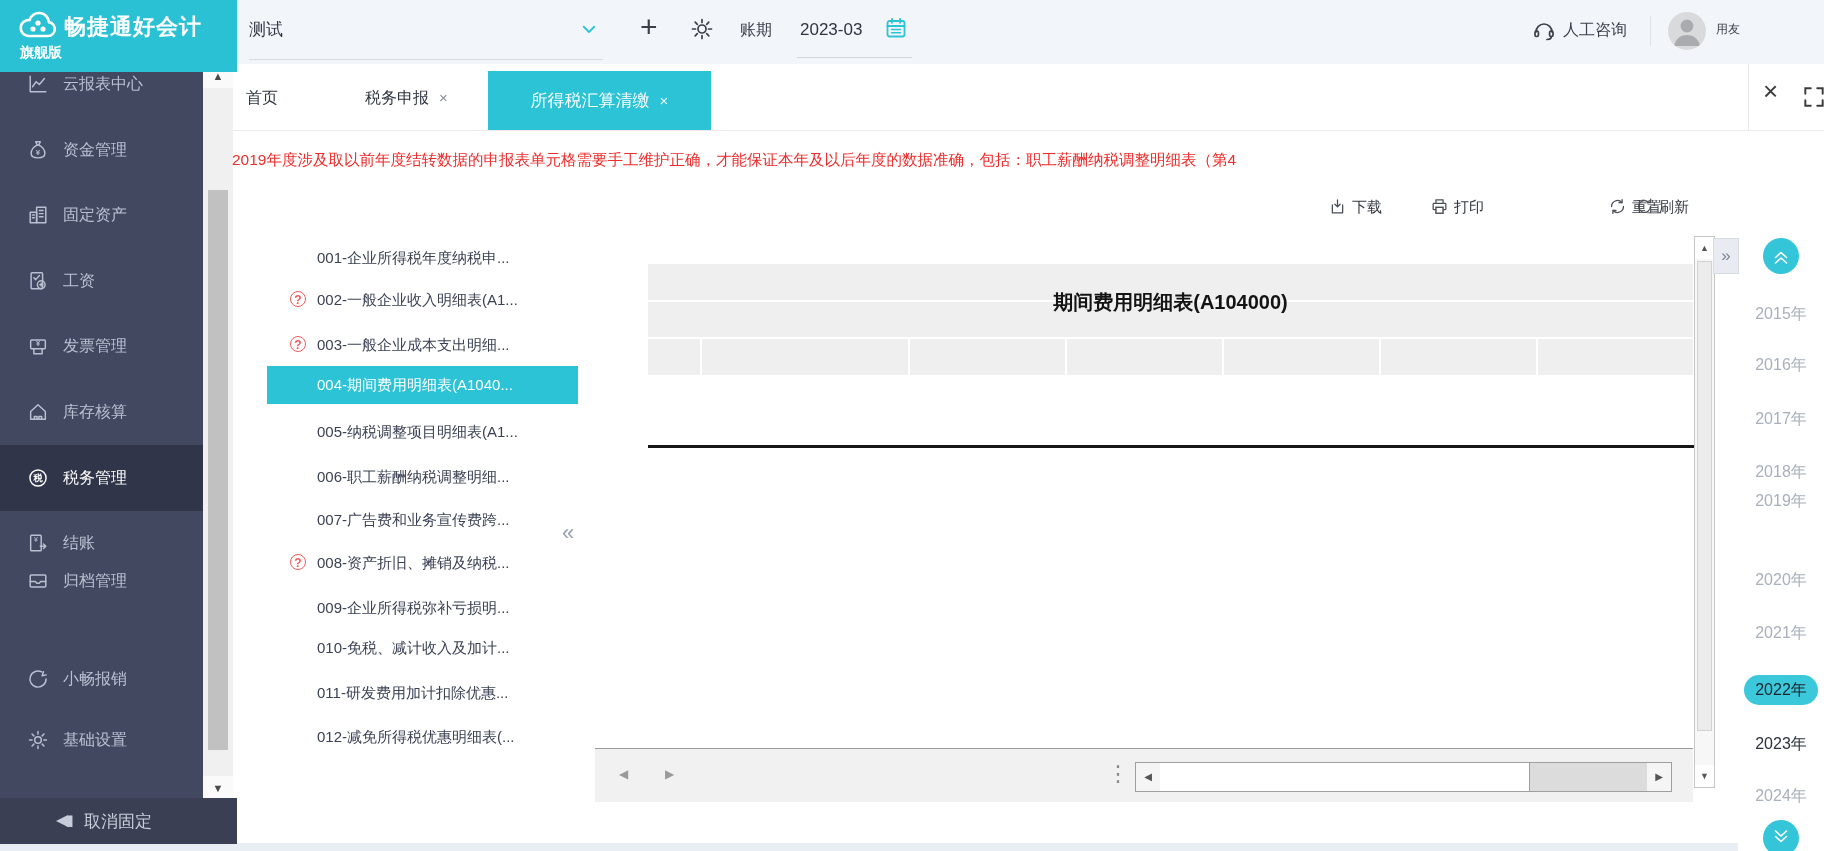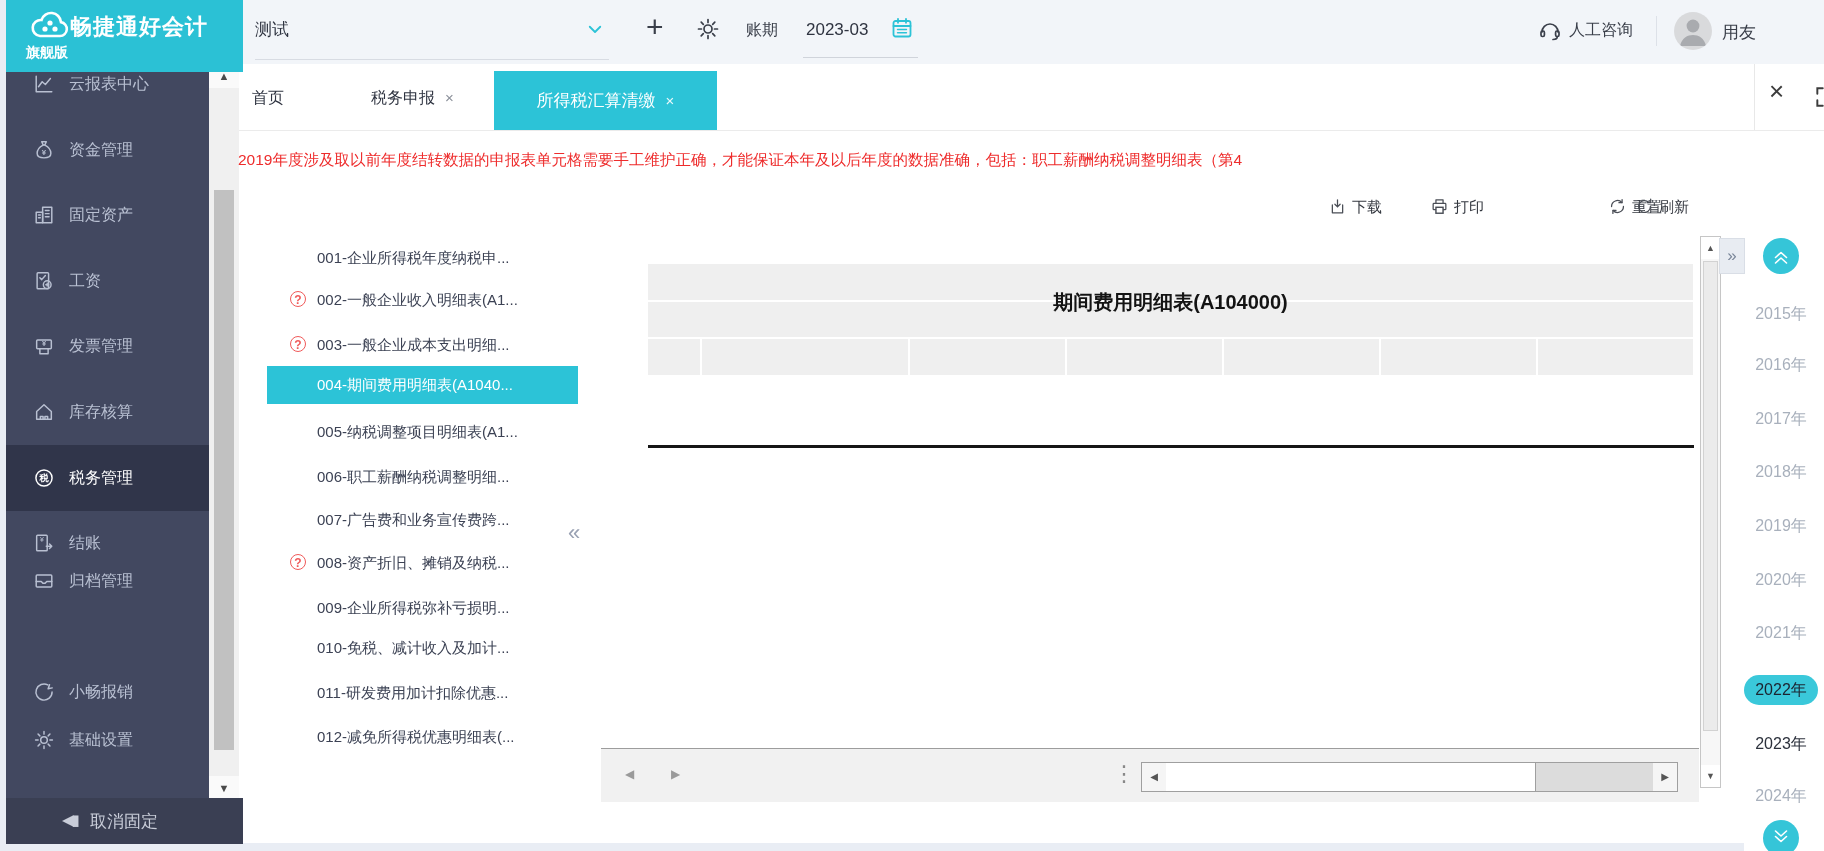--- a/index.html
+++ b/index.html
@@ -1,36 +1,36 @@
 <!DOCTYPE html>
 <html><head>
 <meta charset="utf-8">
 <style>
   html,body{margin:0;padding:0;}
   body{width:1824px;height:851px;background:#e9edf4;font-family:"Liberation Sans","DejaVu Sans",sans-serif;}
   #app{position:relative;width:1824px;height:851px;overflow:hidden;background:#e9edf4;}
-  .abs{position:absolute;margin-left:6px;}
+  .abs{position:absolute;}
   
   .topbar{left:0;top:0;width:1824px;height:64px;background:#f2f5f9;z-index:2;}
   .logo{left:0;top:0;width:237px;height:72px;background:#2bc1d5;z-index:6;color:#fff;}
   .logo .lname{position:absolute;left:64px;top:12px;font-size:22px;font-weight:700;letter-spacing:1px;}
   .logo .ledition{position:absolute;left:20px;top:44px;font-size:14px;font-weight:700;}
   .acct{left:249px;top:18px;font-size:17px;color:#2f3441;z-index:3;}
   .acct-line{left:249px;top:59px;width:354px;height:1px;background:#d8dce3;z-index:3;}
   .plus{left:640px;top:10px;font-size:30px;font-weight:300;color:#3a3f4a;z-index:3;}
   .gearbox{left:690px;top:17px;z-index:3;}
   .period-label{left:740px;top:20px;font-size:16px;color:#3a3f4a;z-index:3;}
   .period-value{left:800px;top:20px;font-size:17px;color:#2f3441;z-index:3;}
   .calbox{left:884px;top:16px;z-index:3;}
   .period-line{left:797px;top:57px;width:115px;height:1px;background:#d0d4db;z-index:3;}
   .support{left:1563px;top:20px;font-size:16px;color:#3a3f4a;z-index:3;}
   .headsetbox{left:1532px;top:18px;z-index:3;}
   .topdiv{left:1650px;top:16px;width:1px;height:30px;background:#dde1e8;z-index:3;}
   .avatar{left:1668px;top:12px;width:38px;height:38px;border-radius:50%;background:#d9dadc;z-index:3;overflow:hidden;}
-  .username{left:1716px;top:21px;font-size:17px;color:#3a3f4a;z-index:3;}
+  .username{left:1716px;top:21px;font-size:12px;color:#3a3f4a;z-index:3;}
   
   .tabrow{left:203px;top:64px;width:1621px;height:66px;background:#ffffff;border-bottom:1px solid #ebebeb;z-index:2;}
   .tab-plain{position:absolute;top:24px;font-size:16px;color:#2e3340;cursor:default;}
   .tab-x{color:#8a8f99;margin-left:10px;font-size:15px;}
   .tab-active{position:absolute;left:285px;top:7px;width:223px;height:59px;background:#2cc3d7;color:#fff;text-align:center;line-height:59px;font-size:17px;}
   .winbtns{left:1748px;top:64px;width:76px;height:66px;background:#fff;border-left:1px solid #e8e8e8;z-index:3;}
   .winx{position:absolute;left:14px;top:12px;font-size:26px;color:#3c3c3c;font-weight:300;}
   
   .sidebar{left:0;top:64px;width:203px;height:734px;background:#424860;z-index:4;overflow:hidden;}
   .side-item{position:absolute;left:0;width:203px;height:66px;color:#b9c0d2;font-size:16px;cursor:default;}
@@ -223,21 +223,21 @@
             </svg></span>
           <span class="slabel">结账</span>
         </div>
         <div class="side-item" style="top:484px;">
           <span class="sicon"><svg width="22" height="22" viewBox="0 0 24 24">
               <rect x="3.5" y="5.5" width="17" height="13" rx="1" fill="none" stroke="#b9c0d2" stroke-width="1.6" stroke-linecap="round" stroke-linejoin="round"></rect>
               <path d="M3.5 12.5h5.5l1.8 2h2.4l1.8-2h5.5" fill="none" stroke="#b9c0d2" stroke-width="1.6" stroke-linecap="round" stroke-linejoin="round"></path>
             </svg></span>
           <span class="slabel">归档管理</span>
         </div>
-        <div class="side-item" style="top:595px;">
+        <div class="side-item" style="top:582px;">
           <span class="sicon"><svg width="22" height="22" viewBox="0 0 24 24">
               <path d="M20.8 12a8.8 8.8 0 1 1-4.6-7.7" fill="none" stroke="#b9c0d2" stroke-width="1.6" stroke-linecap="round" stroke-linejoin="round"></path>
               <polyline points="21 7.5 16.5 8.5 18 4" fill="none" stroke="#b9c0d2" stroke-width="1.6" stroke-linecap="round" stroke-linejoin="round"></polyline>
             </svg></span>
           <span class="slabel">小畅报销</span>
         </div>
         <div class="side-item" style="top:643px;">
           <span class="sicon"><svg width="22" height="22" viewBox="0 0 24 24">
               <circle cx="12" cy="12" r="3.6" fill="none" stroke="#b9c0d2" stroke-width="1.6" stroke-linecap="round" stroke-linejoin="round"></circle>
               <path d="M12 2.8v2.8M12 18.4v2.8M2.8 12h2.8M18.4 12h2.8M5.5 5.5l2 2M16.5 16.5l2 2M18.5 5.5l-2 2M7.5 16.5l-2 2" fill="none" stroke="#b9c0d2" stroke-width="1.6" stroke-linecap="round" stroke-linejoin="round"></path>
@@ -452,21 +452,21 @@
       <div class="year-circle" style="top:238px;">
         <svg width="24" height="24" viewBox="0 0 24 24">
           <polyline points="6.5 13.5 12 8.5 17.5 13.5" fill="none" stroke="#fff" stroke-width="1.6" stroke-linecap="round" stroke-linejoin="round"></polyline>
           <polyline points="6.5 19 12 14 17.5 19" fill="none" stroke="#fff" stroke-width="1.6" stroke-linecap="round" stroke-linejoin="round"></polyline>
         </svg>
       </div>
       <div class="year-item" style="top:304px;">2015年</div>
       <div class="year-item" style="top:355px;">2016年</div>
       <div class="year-item" style="top:409px;">2017年</div>
       <div class="year-item" style="top:462px;">2018年</div>
-      <div class="year-item" style="top:516px;">2019年</div>
+      <div class="year-item" style="top:491px;">2019年</div>
       <div class="year-item" style="top:570px;">2020年</div>
       <div class="year-item" style="top:623px;">2021年</div>
       <div class="year-pill" style="top:675px;">2022年</div>
       <div class="year-item current" style="top:734px;">2023年</div>
       <div class="year-item" style="top:786px;">2024年</div>
       <div class="year-circle" style="top:820px;">
         <svg width="24" height="24" viewBox="0 0 24 24">
           <polyline points="6.5 10.5 12 15.5 17.5 10.5" fill="none" stroke="#fff" stroke-width="1.6" stroke-linecap="round" stroke-linejoin="round"></polyline>
           <polyline points="6.5 5 12 10 17.5 5" fill="none" stroke="#fff" stroke-width="1.6" stroke-linecap="round" stroke-linejoin="round"></polyline>
         </svg>

